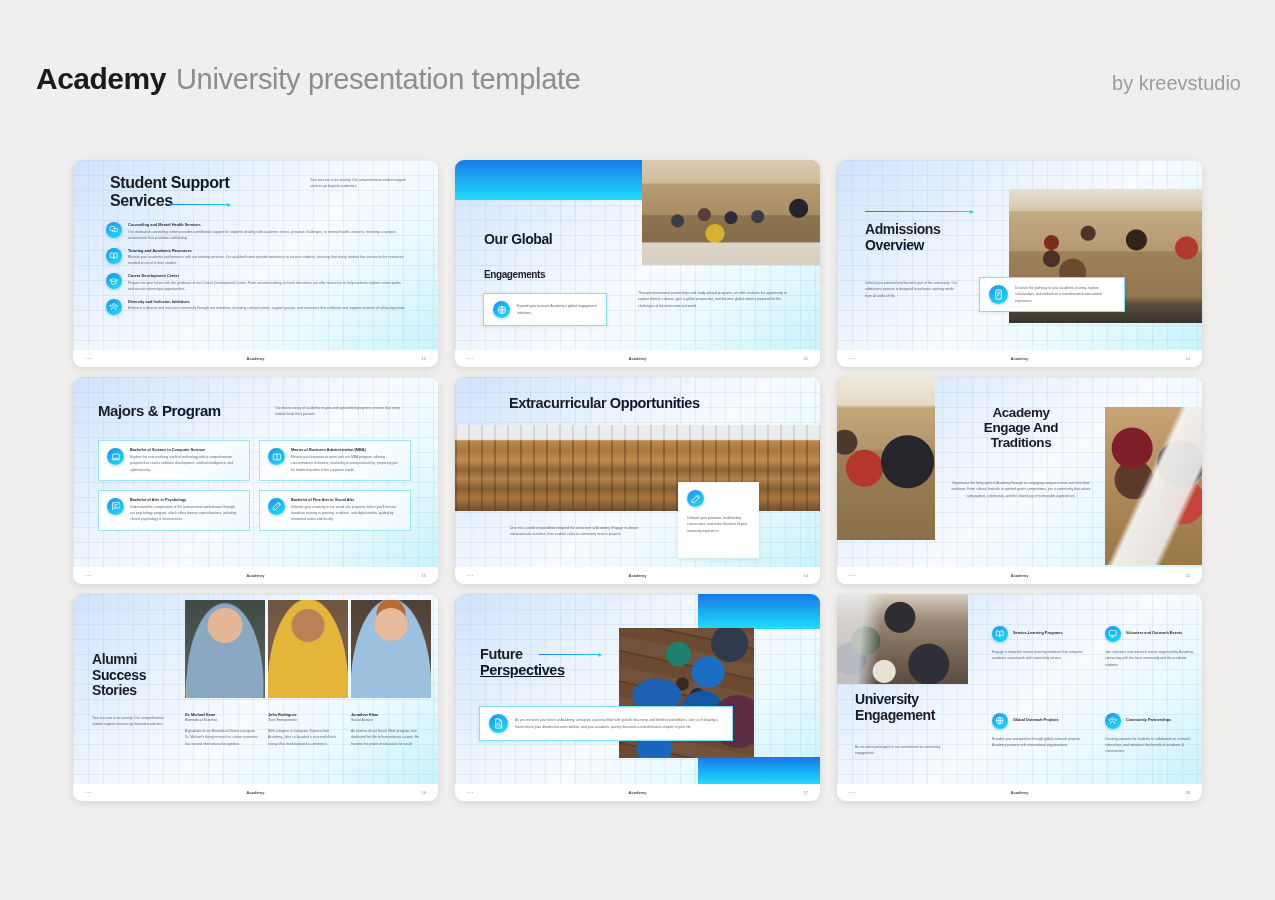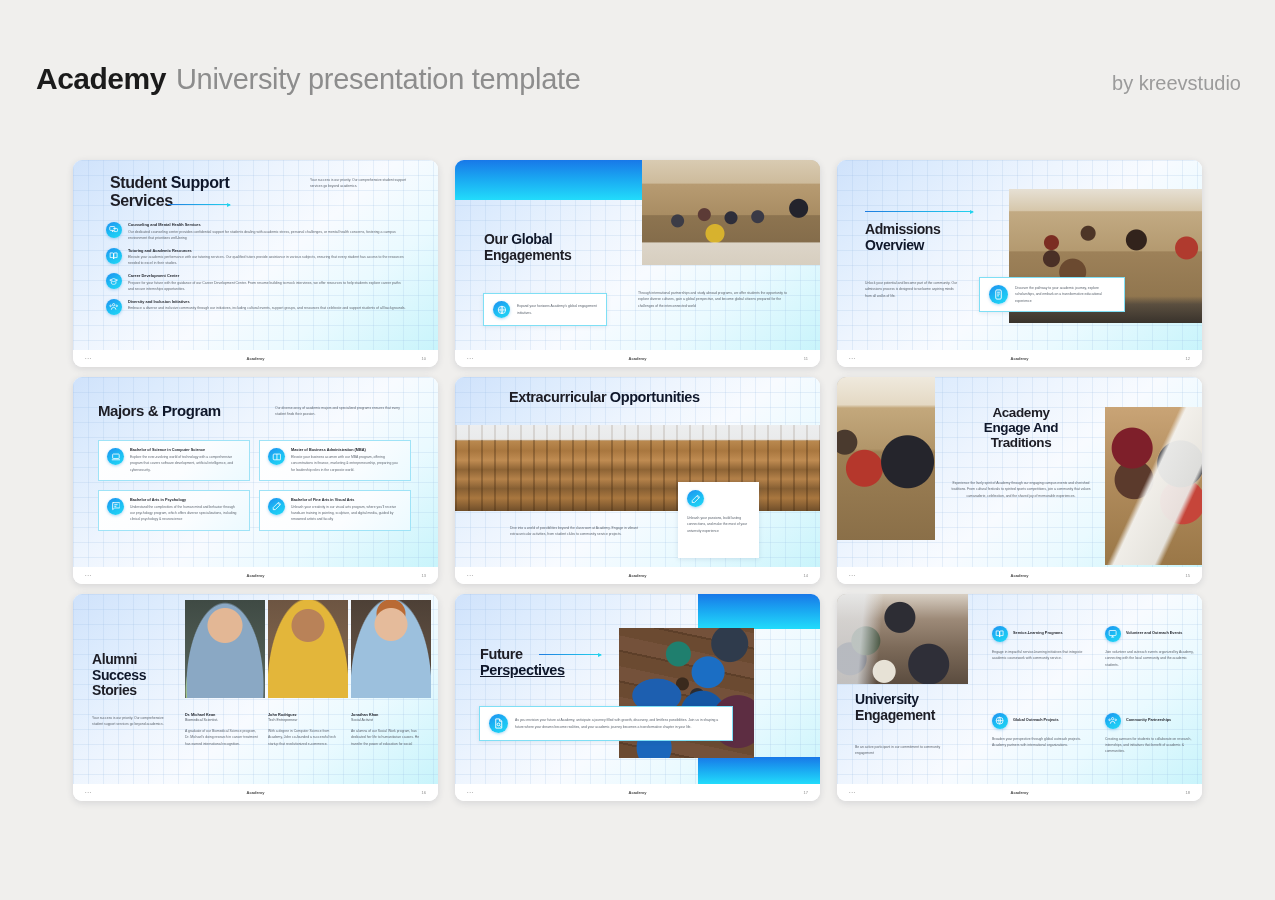--- a/index.html
+++ b/index.html
@@ -205,21 +205,21 @@
           radial-gradient(circle at 41% 70%, #d7b22e 0 9px, transparent 10px),
           radial-gradient(circle at 88% 46%, #23232c 0 9px, transparent 10px),
           linear-gradient(transparent, transparent);"></div>
       <div class="ph" style="background:
           linear-gradient(transparent 78%, rgba(240,236,228,.82) 79%, rgba(225,218,205,.9) 100%);"></div>
     </div>
     <div style="position:absolute;left:29px;top:72px;">
       <div class="h-title" style="font-size:14px;">
         <span>Our </span><span class="cy">Global</span>
       </div>
-      <div class="h-title" style="font-size:14px;">Engagements</div>
+      <div class="h-title" style="font-size:10px;margin-top:21px;">Engagements</div>
     </div>
     <div class="callout" style="position:absolute;left:28px;top:133px;width:124px;">
       <div class="icn" style="width:17px;height:17px;">
         <svg viewBox="0 0 24 24" fill="none" stroke="#fff" stroke-width="2">
             <circle cx="12" cy="12" r="9"></circle>
             <path d="M3 12h18M12 3c3 3.5 3 14.5 0 18M12 3c-3 3.5-3 14.5 0 18"></path>
           </svg>
       </div>
       <div class="body-xs" style="width:82px;">Expand your horizons Academy's global engagement initiatives.</div>
     </div>
@@ -329,21 +329,21 @@
     </div>
     <div class="footer">
       <span class="dots">•••</span>
       <span class="fname">Academy</span>
       <span class="pnum">13</span>
     </div>
   </div>
 
   <div class="slide">
     <div class="canvas"></div>
-    <div class="h-title" style="position:absolute;left:54px;top:12px;font-size:14.5px;">
+    <div class="h-title" style="position:absolute;left:54px;top:18px;font-size:14.5px;">
       <span>Extracurricular </span><span class="cy">Opportunities</span>
     </div>
     <div class="photo" style="left:0;top:48px;width:365px;height:86px;">
       <div class="ph" style="background:
         linear-gradient(#d6d9dc 0%,#cfd2d4 16%,#b9884e 19%,#a9773f 30%,#c08c52 41%,#8e6435 52%,#b5824a 63%,#865f33 74%,#a9773f 85%,#6f4e2a 100%);"></div>
       <div class="ph" style="background:
         repeating-linear-gradient(to right, rgba(60,35,12,.30) 0 2px, transparent 2px 13px);"></div>
       <div class="ph" style="background:
         linear-gradient(rgba(255,255,255,.55) 0 17%, transparent 18%);"></div>
     </div>

